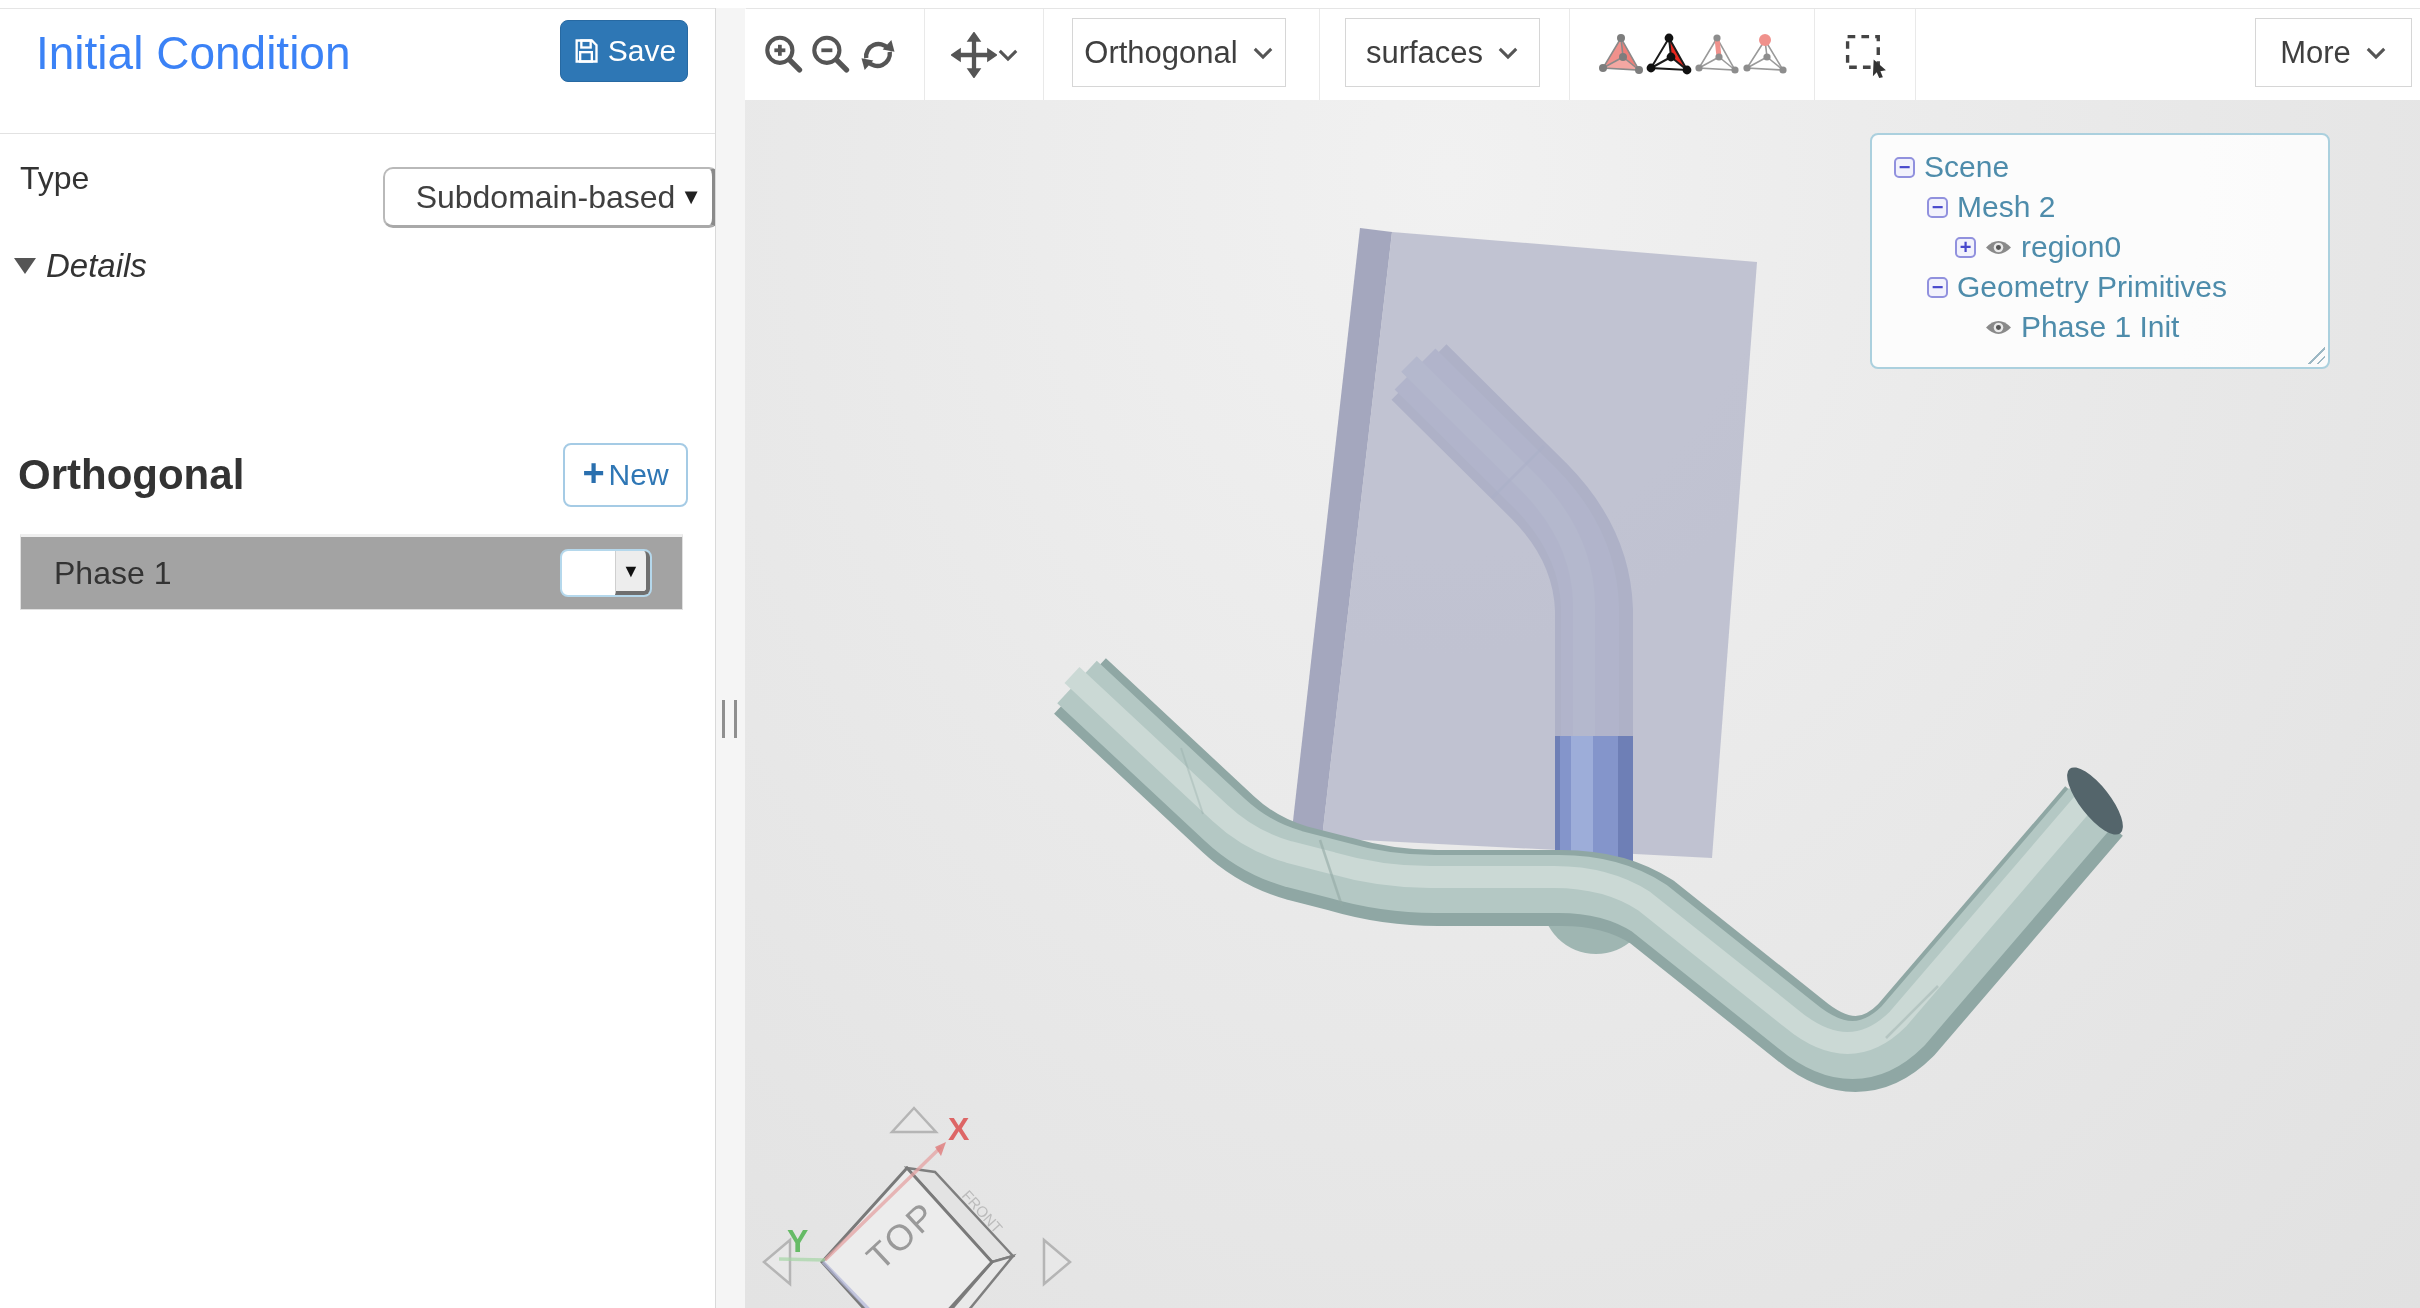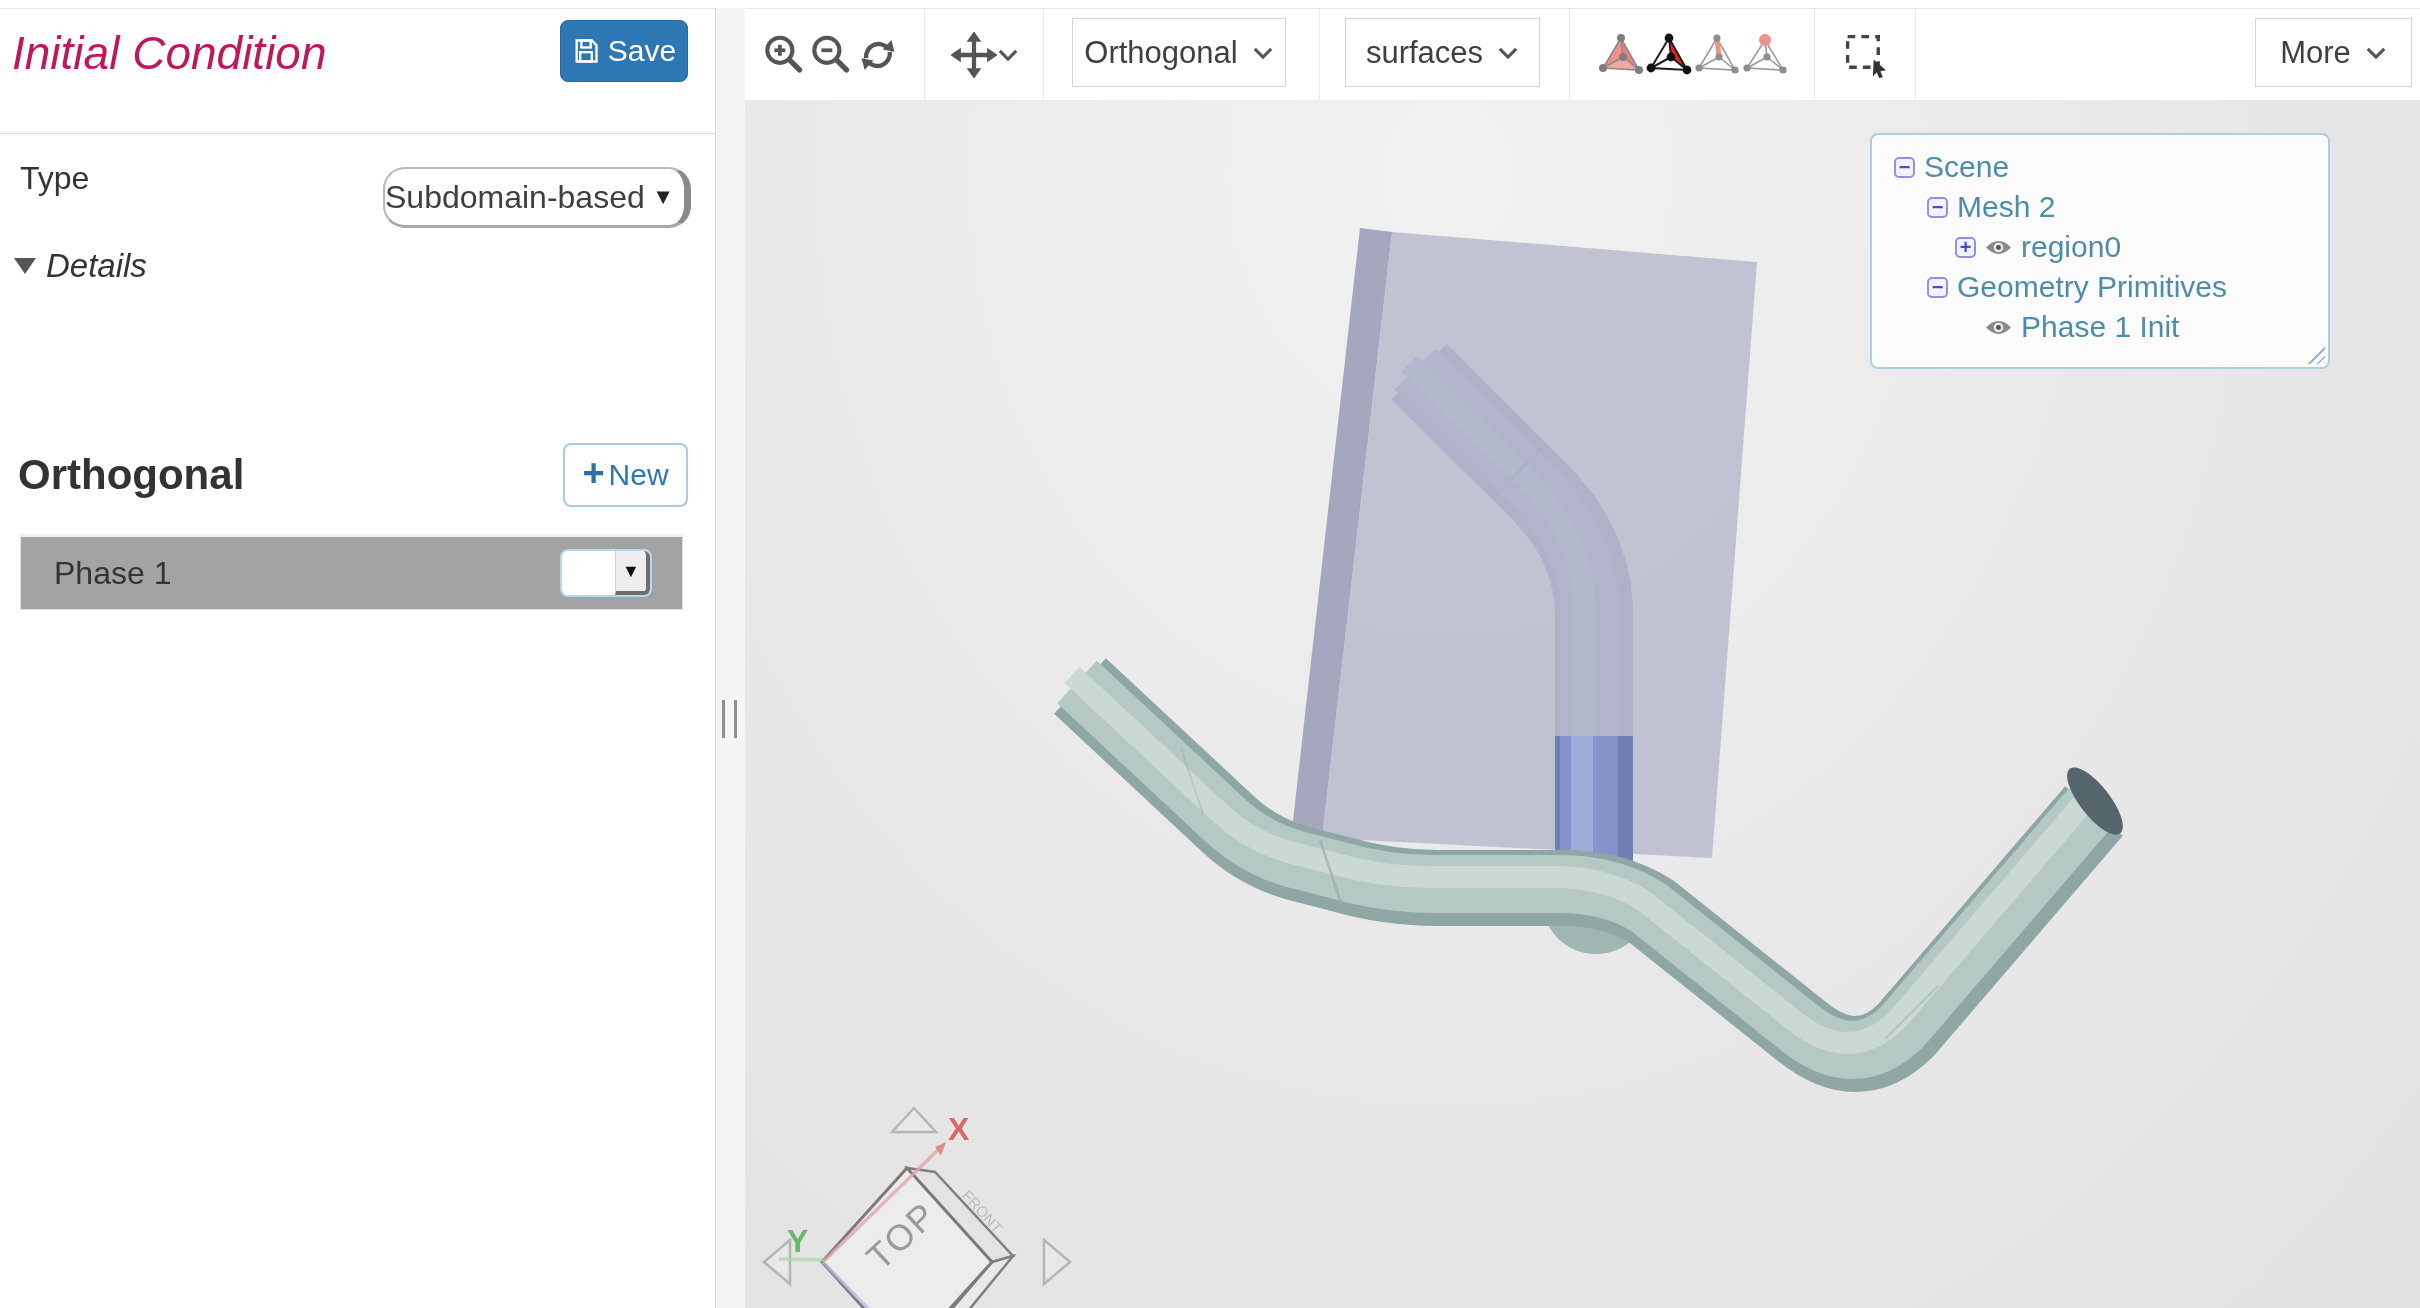--- a/index.html
+++ b/index.html
@@ -5,29 +5,29 @@
   html,body{margin:0;padding:0;}
   body{
     width:2420px;height:1308px;position:relative;overflow:hidden;
     background:#fff;font-family:"Liberation Sans",sans-serif;color:#333;
     -webkit-font-smoothing:antialiased;
   }
   .hairline-top{position:absolute;left:0;top:8px;width:2420px;height:1px;background:#e5e5e5;}
 
   
   .left-panel{position:absolute;left:0;top:9px;width:715px;height:1299px;background:#fff;}
-  .panel-title{position:absolute;left:12px;top:18px;width:330px;font-size:46px;line-height:53px;font-weight:400;color:#be185d;font-style:italic;}
+  .panel-title{position:absolute;left:36px;top:18px;width:330px;font-size:46px;line-height:53px;font-weight:400;color:#3b82f6;}
   .save-btn{position:absolute;left:560px;top:11px;width:126px;height:60px;background:#2e77b5;border:1px solid #2769a2;
     border-radius:8px;display:flex;align-items:center;justify-content:center;gap:8px;color:#fff;font-size:30px;cursor:pointer;}
   .title-divider{position:absolute;left:0;top:124px;width:715px;height:1px;background:#e2e2e2;}
 
   .type-label{position:absolute;left:20px;top:151px;font-size:32px;color:#333;}
   .select3d{position:absolute;left:383px;top:158px;width:299px;height:56px;background:#fff;
-    border:2px solid #b9b9b9;border-right:7px solid #8a8a8a;border-bottom:3px solid #a9a9a9;border-radius:22px;
-    display:flex;align-items:center;font-size:32px;color:#3f3f3f;cursor:pointer;}
+    border:2px solid #b9b9b9;border-right:7px solid #8a8a8a;border-bottom:3px solid #a9a9a9;border-radius:10px;
+    display:flex;align-items:center;justify-content:center;font-size:32px;color:#3f3f3f;cursor:pointer;padding-left:28px;}
   .select3d .arrow{position:absolute;right:10px;top:50%;transform:translateY(-50%);font-size:22px;color:#222;}
   .select3d .value{padding-right:34px;}
 
   .details-header{position:absolute;left:14px;top:238px;display:flex;align-items:center;gap:10px;}
   .details-caret{width:0;height:0;border-left:11px solid transparent;border-right:11px solid transparent;border-top:16px solid #555;}
   .details-title{font-style:italic;font-size:33px;color:#333;}
   .details-panel{position:absolute;left:30px;top:274px;width:648px;height:100px;background:#f7f7f7;
     border-left:5px solid #e4e4e4;border-bottom:1px solid #ededed;}
   .details-row-label{position:absolute;left:25px;top:12px;width:280px;font-size:32px;line-height:40px;color:#333;}
   .details-input{position:absolute;left:369px;top:8px;width:280px;height:62px;border:2px solid #c9c9c9;border-radius:10px;

